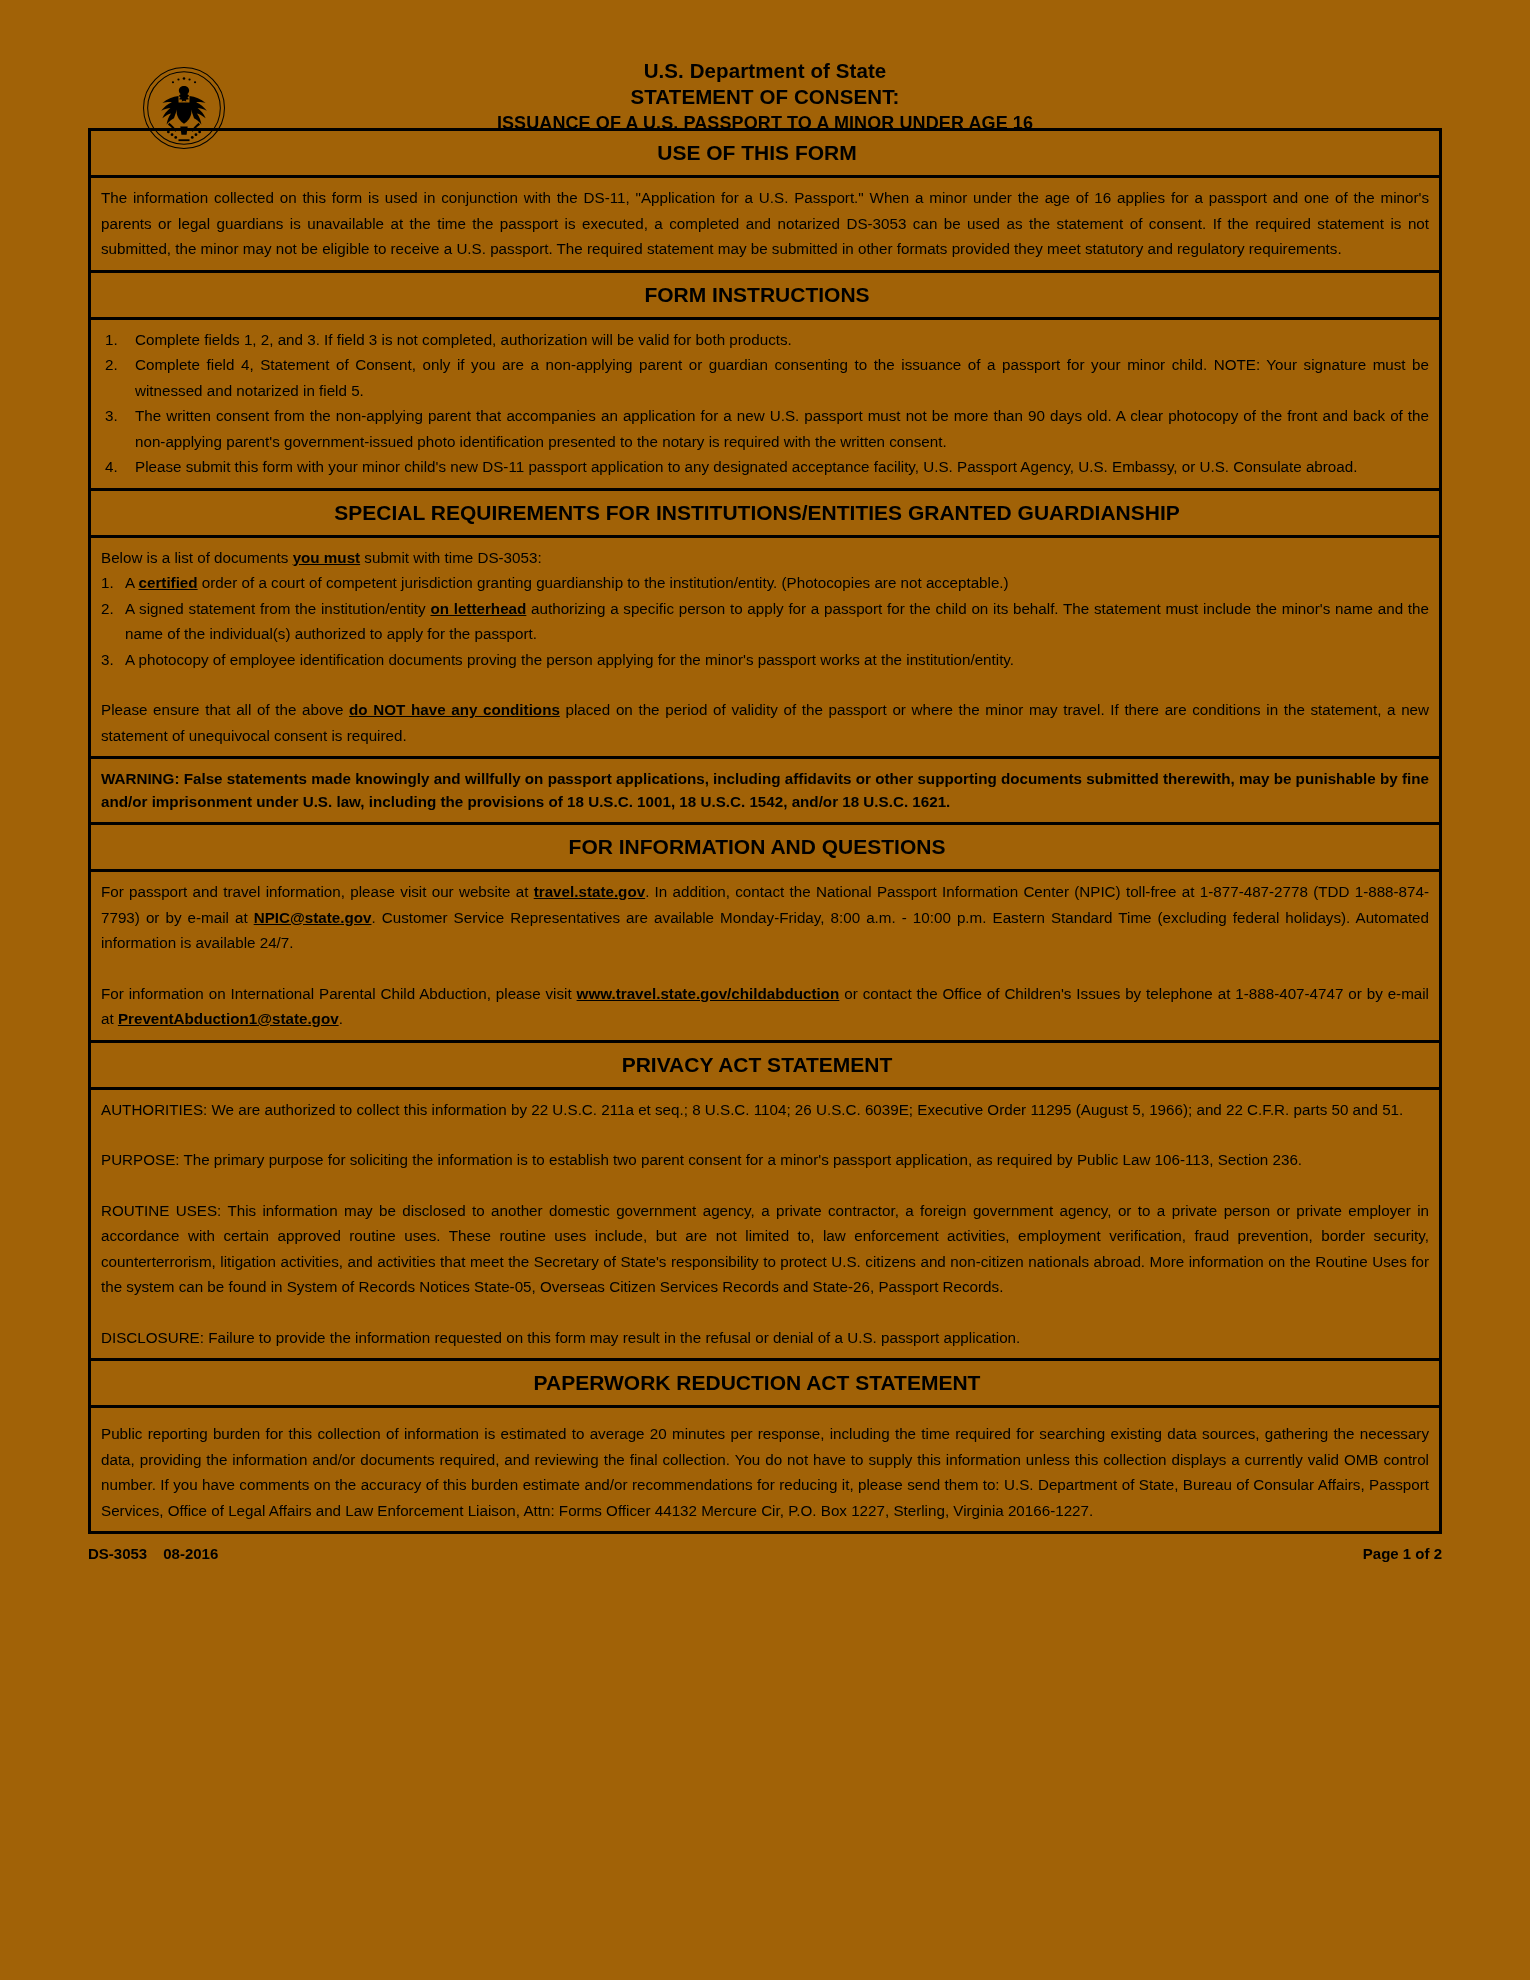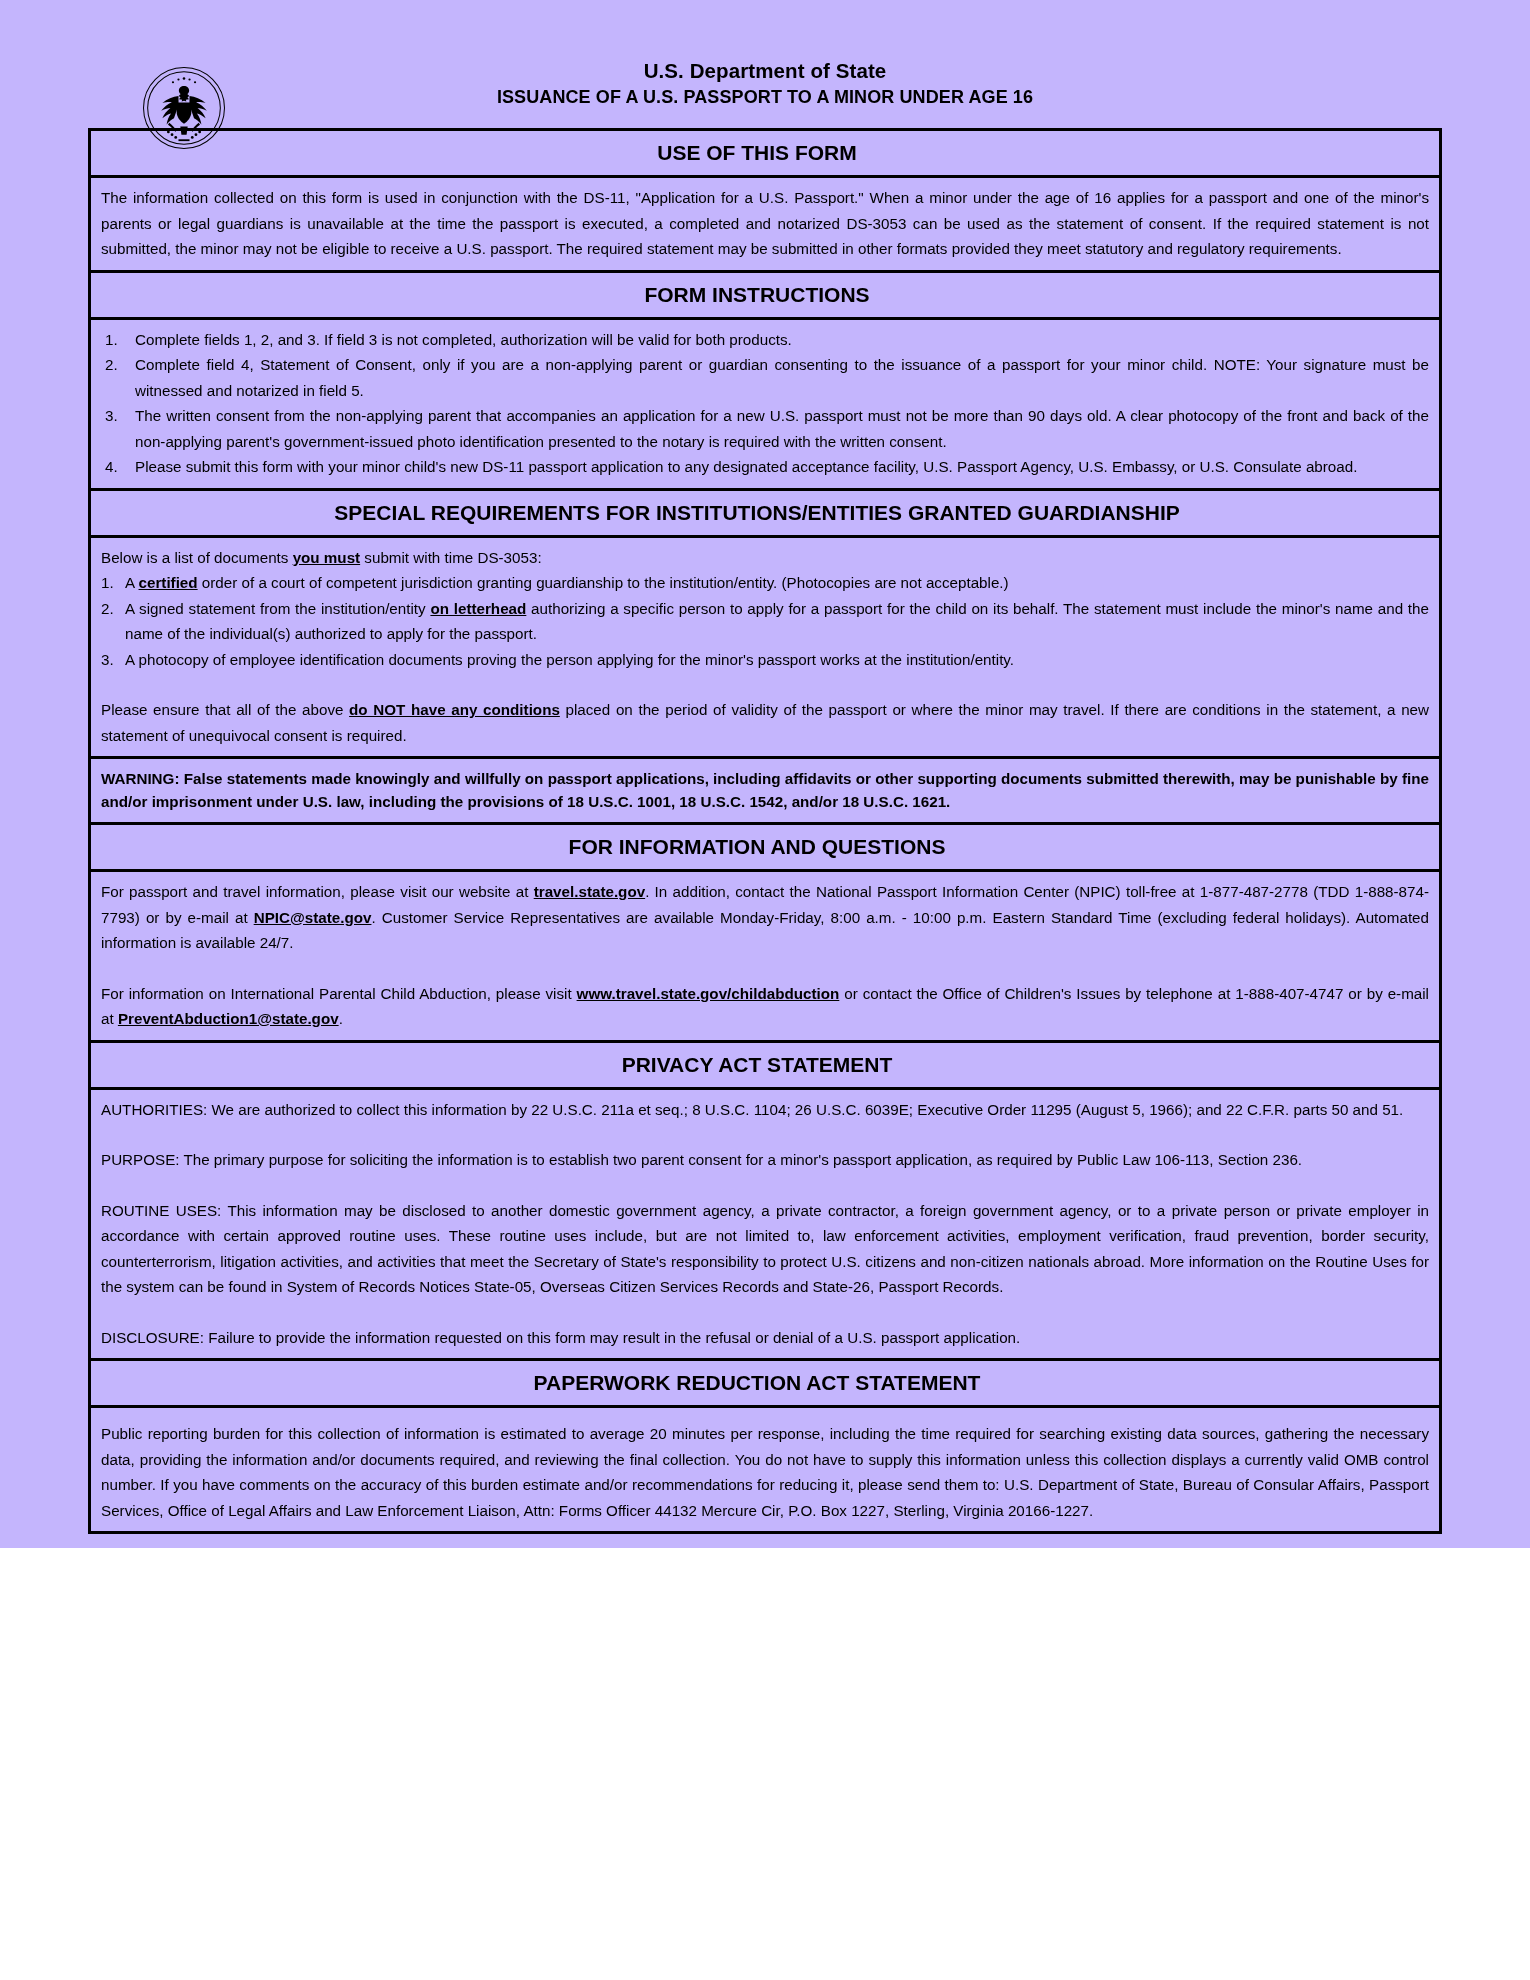--- a/index.html
+++ b/index.html
@@ -6,23 +6,23 @@
     margin: 0;
     padding: 0;
     background: #ffffff;
   }
   body {
     font-family: "Liberation Sans", sans-serif;
     color: #000000;
   }
   #page {
     width: 1530px;
-    height: 1548px;
+    height: 1980px;
     position: relative;
-    background: #c4b5fd;
+    background: #a16207;
     box-sizing: border-box;
     padding: 0;
     overflow: hidden;
   }
 
   
   .header {
     position: relative;
     height: 120px;
     padding-top: 58px;
@@ -156,20 +156,21 @@
           <circle cx="50" cy="18" r="1.4"></circle>
             <circle cx="44" cy="19" r="1.2"></circle>
           <circle cx="56" cy="19" r="1.2"></circle>
             <circle cx="38" cy="22" r="1.2"></circle>
           <circle cx="62" cy="22" r="1.2"></circle>
         </g>
       </svg>
     </div>
     <div class="header-titles">
       <div class="line line1">U.S. Department of State</div>
+      <div class="line line2">STATEMENT OF CONSENT:</div>
       <div class="line line3">ISSUANCE OF A U.S. PASSPORT TO A MINOR UNDER AGE 16</div>
     </div>
   </div>
 
   <div class="doc-frame">
 
     <div class="band">USE OF THIS FORM</div>
     <div class="body-block">
       <p class="para">The information collected on this form is used in conjunction with the DS-11, "Application for a U.S. Passport."  When a minor under the age of 16 applies for a passport and one of the minor's parents or legal guardians is unavailable at the time the passport is executed, a completed and notarized DS-3053 can be used as the statement of consent.  If the required statement is not submitted, the minor may not be eligible to receive a U.S. passport.   The required statement may be submitted in other formats provided they meet statutory and regulatory requirements.</p>
     </div>

